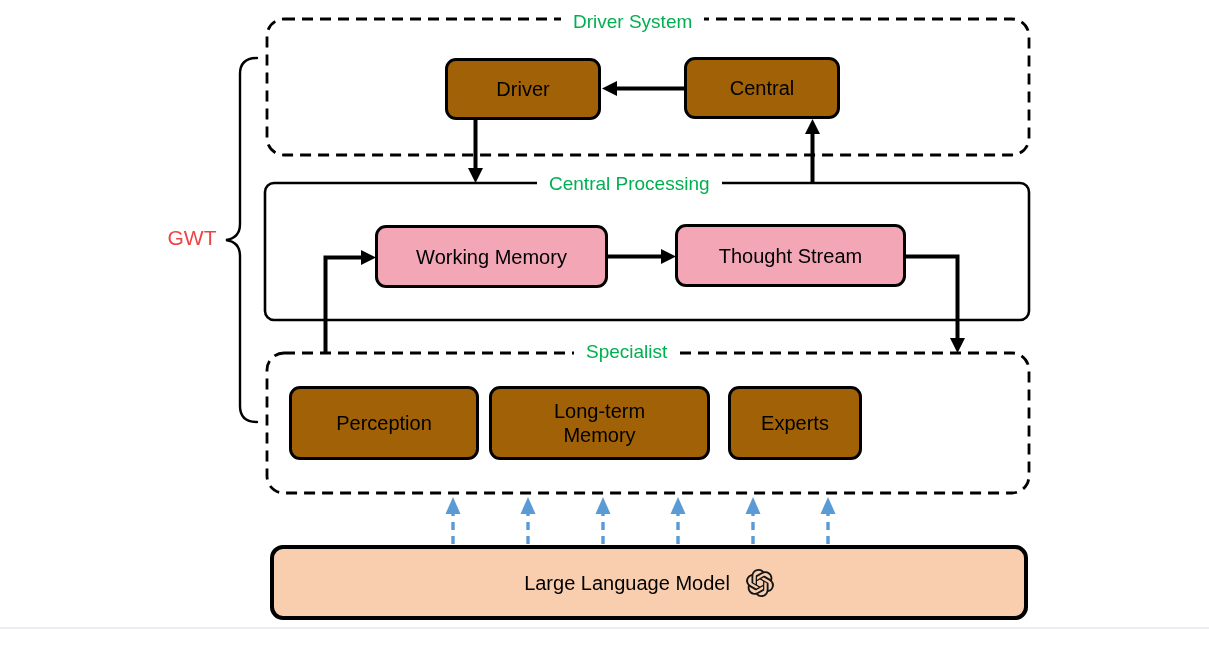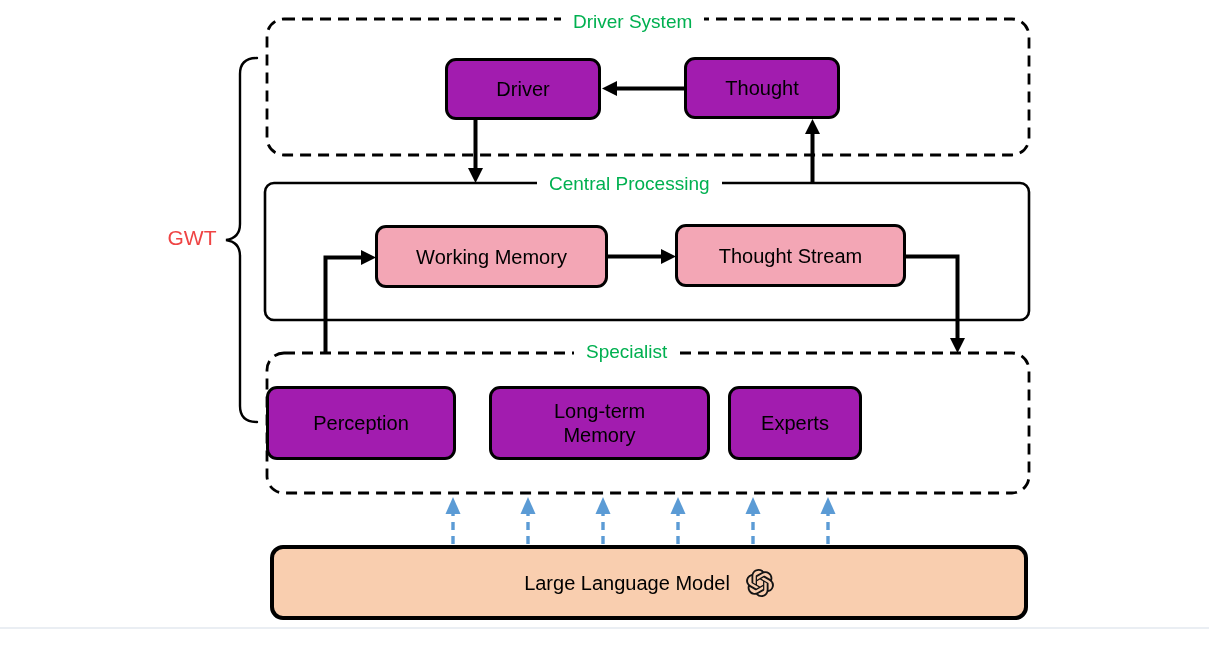--- a/index.html
+++ b/index.html
@@ -11,21 +11,21 @@
     overflow:hidden;
   }
   .wires{position:absolute;left:0;top:0;width:1209px;height:648px;}
   .node{
     position:absolute;
     display:flex;align-items:center;justify-content:center;
     border:3.5px solid #000;border-radius:11px;
     font-size:20px;color:#000;text-align:center;
     box-sizing:border-box;line-height:1.2;
   }
-  .blue{background:#a21caf;}
+  .blue{background:#a16207;}
   .pink{background:#F3A6B5;}
   .orange{background:#F9CEAF;border-width:4px;border-radius:13px;}
   .glabel{
     position:absolute;
     background:#ffffff;
     color:#00B050;
     font-size:19px;
     display:flex;align-items:center;justify-content:center;
     padding:0 12px;
     white-space:nowrap;
@@ -88,26 +88,26 @@
     </g>
   </svg>
 
   <div class="glabel" style="left:537px;top:171px;height:26px;">Central Processing</div>
   <div class="glabel" style="left:561px;top:8px;height:27px;">Driver System</div>
   <div class="glabel" style="left:574px;top:339px;height:26px;">Specialist</div>
 
   <div class="gwt" style="left:163px;top:224px;width:58px;height:27px;">GWT</div>
 
   <div class="node blue" style="left:445px;top:58px;width:156px;height:62px;">Driver</div>
-  <div class="node blue" style="left:684px;top:57px;width:156px;height:62px;">Thought</div>
+  <div class="node blue" style="left:684px;top:57px;width:156px;height:62px;">Central</div>
 
   <div class="node pink" style="left:675px;top:224px;width:231px;height:63px;">Thought Stream</div>
   <div class="node pink" style="left:375px;top:225px;width:233px;height:63px;">Working Memory</div>
 
-  <div class="node blue" style="left:266px;top:386px;width:190px;height:74px;">Perception</div>
+  <div class="node blue" style="left:289px;top:386px;width:190px;height:74px;">Perception</div>
   <div class="node blue" style="left:489px;top:386px;width:221px;height:74px;">
     <span class="ltm-text">Long-term Memory</span>
   </div>
   <div class="node blue" style="left:728px;top:386px;width:134px;height:74px;">Experts</div>
 
   <div class="node orange" style="left:270px;top:545px;width:758px;height:75px;">
     <span class="llm-inner">
       <span>Large Language Model</span>
       <svg width="28" height="28" viewBox="0 0 24 24">
         <path fill="#151515" d="M22.2819 9.8211a5.9847 5.9847 0 0 0-.5157-4.9108 6.0462 6.0462 0 0 0-6.5098-2.9A6.0651 6.0651 0 0 0 4.9807 4.1818a5.9847 5.9847 0 0 0-3.9977 2.9 6.0462 6.0462 0 0 0 .7427 7.0966 5.98 5.98 0 0 0 .511 4.9107 6.051 6.051 0 0 0 6.5146 2.9001A5.9847 5.9847 0 0 0 13.2599 24a6.0557 6.0557 0 0 0 5.7718-4.2058 5.9894 5.9894 0 0 0 3.9977-2.9001 6.0557 6.0557 0 0 0-.7475-7.073zm-9.022 12.6081a4.4755 4.4755 0 0 1-2.8764-1.0408l.1419-.0804 4.7783-2.7582a.7948.7948 0 0 0 .3927-.6813v-6.7369l2.02 1.1686a.071.071 0 0 1 .038.052v5.5826a4.504 4.504 0 0 1-4.4945 4.4944zm-9.6607-4.1254a4.4708 4.4708 0 0 1-.5346-3.0137l.142.0852 4.783 2.7582a.7712.7712 0 0 0 .7806 0l5.8428-3.3685v2.3324a.0804.0804 0 0 1-.0332.0615L9.74 19.9502a4.4992 4.4992 0 0 1-6.1408-1.6464zM2.3408 7.8956a4.485 4.485 0 0 1 2.3655-1.9728V11.6a.7664.7664 0 0 0 .3879.6765l5.8144 3.3543-2.0201 1.1685a.0757.0757 0 0 1-.071 0l-4.8303-2.7865A4.504 4.504 0 0 1 2.3408 7.8956zm16.5963 3.8558L13.1038 8.364 15.1192 7.2a.0757.0757 0 0 1 .071 0l4.8303 2.7913a4.4944 4.4944 0 0 1-.6765 8.1042v-5.6772a.79.79 0 0 0-.407-.667zm2.0107-3.0231l-.142-.0852-4.7735-2.7818a.7759.7759 0 0 0-.7854 0L9.409 9.2297V6.8974a.0662.0662 0 0 1 .0284-.0615l4.8303-2.7866a4.4992 4.4992 0 0 1 6.6802 4.66zM8.3065 12.863l-2.02-1.1638a.0804.0804 0 0 1-.038-.0567V6.0742a4.4992 4.4992 0 0 1 7.3757-3.4537l-.142.0805L8.704 5.459a.7948.7948 0 0 0-.3927.6813zm1.0976-2.3654l2.602-1.4998 2.6069 1.4998v2.9994l-2.5974 1.4997-2.6067-1.4997z"></path>

